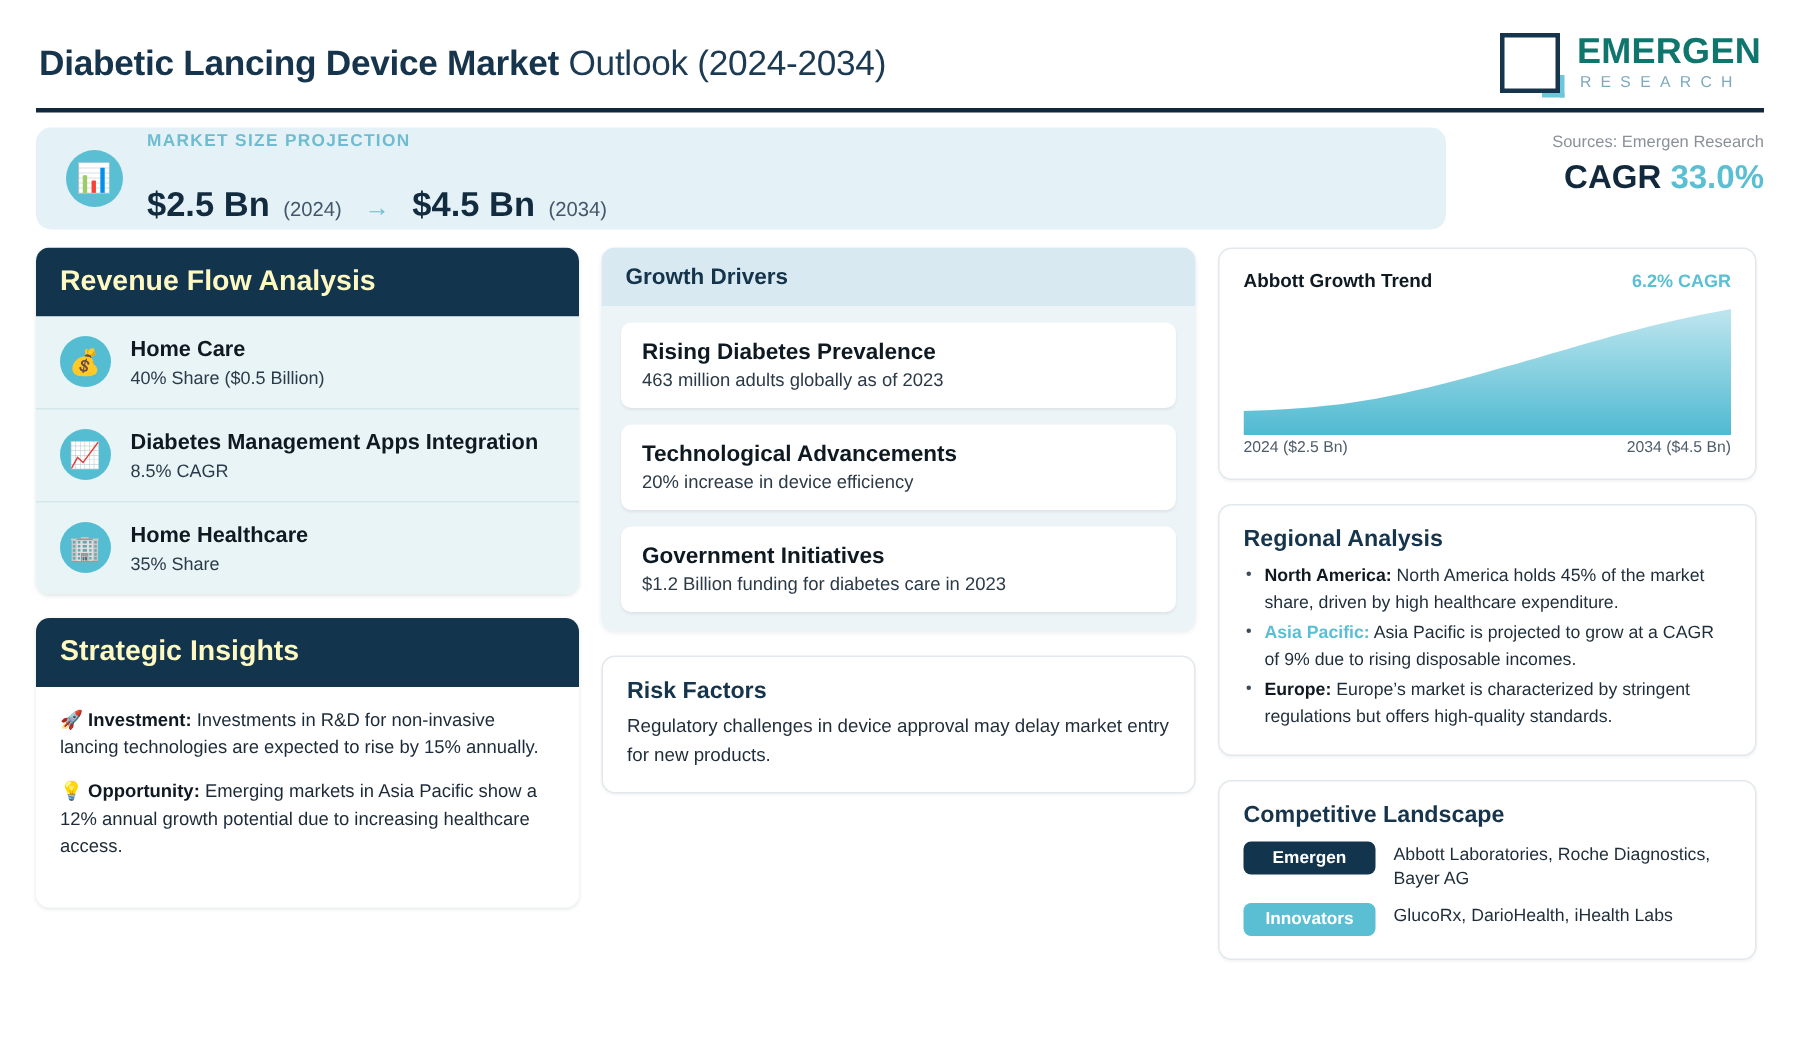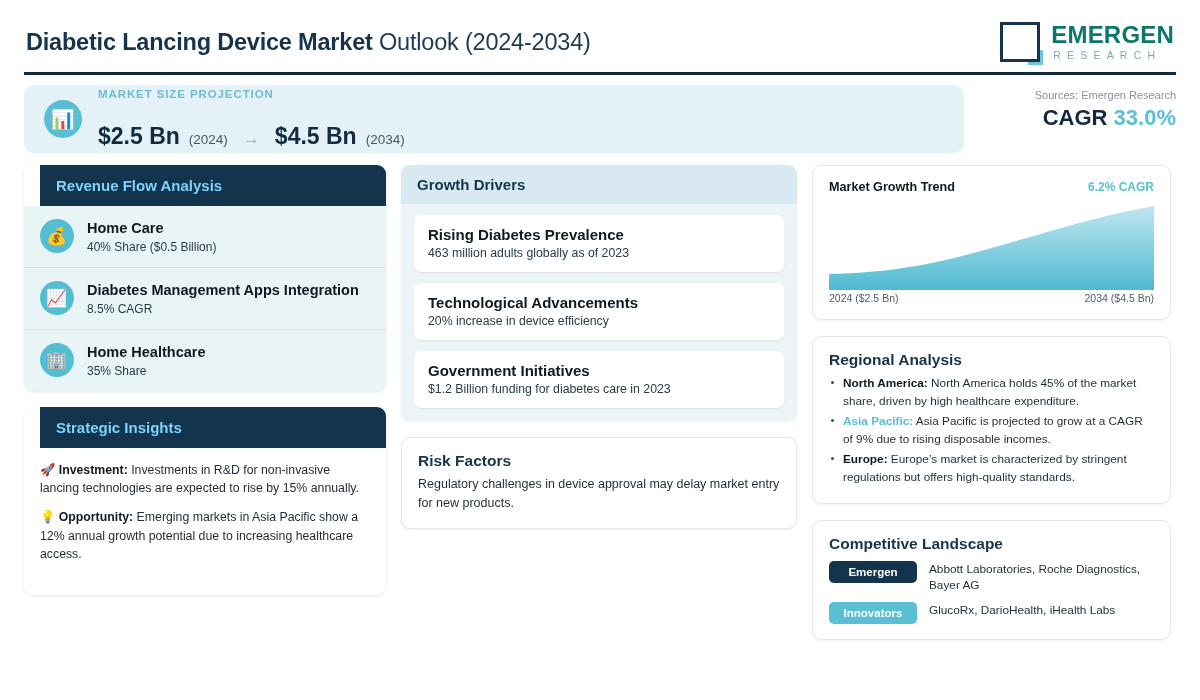--- a/index.html
+++ b/index.html
@@ -156,25 +156,24 @@
   
   .panel-dark {
     border-radius: 9px;
     overflow: hidden;
     background: #ffffff;
     box-shadow: 0 1px 3px rgba(20,40,60,0.12);
     margin-bottom: 16px;
   }
   .panel-dark > .ph {
     background: #12344c;
-    color: #7dd3fc;
-    font-size: 15px;
+    color: #fef9c3;
+    font-size: 19px;
     font-weight: bold;
     padding: 12px 16px;
-    margin-left: 16px;
   }
 
   .flow-list { background: #e8f4f6; }
   .flow-item {
     display: flex;
     align-items: center;
     gap: 13px;
     padding: 13px 16px;
     border-bottom: 1px solid #d3e6ea;
   }
@@ -433,21 +432,21 @@
         <div class="card-h">Risk Factors</div>
         <div class="card-body">Regulatory challenges in device approval may delay market entry for new products.</div>
       </div>
 
     </div>
 
     <div class="col-right">
 
       <div class="card-plain">
         <div class="trend-top">
-          <span class="trend-title">Market Growth Trend</span>
+          <span class="trend-title">Abbott Growth Trend</span>
           <span class="trend-cagr">6.2% CAGR</span>
         </div>
         <svg class="trend-chart" viewBox="0 0 330 90" preserveAspectRatio="none">
           <defs>
             <linearGradient id="tealGrad" x1="0" y1="0" x2="0" y2="1">
               <stop offset="0%" stop-color="#bfe6ef"></stop>
               <stop offset="100%" stop-color="#4fbad1"></stop>
             </linearGradient>
           </defs>
           <path d="M0,74 C66,72 99,66 165,48 C231,30 264,18 330,6 L330,90 L0,90 Z" fill="url(#tealGrad)"></path>

